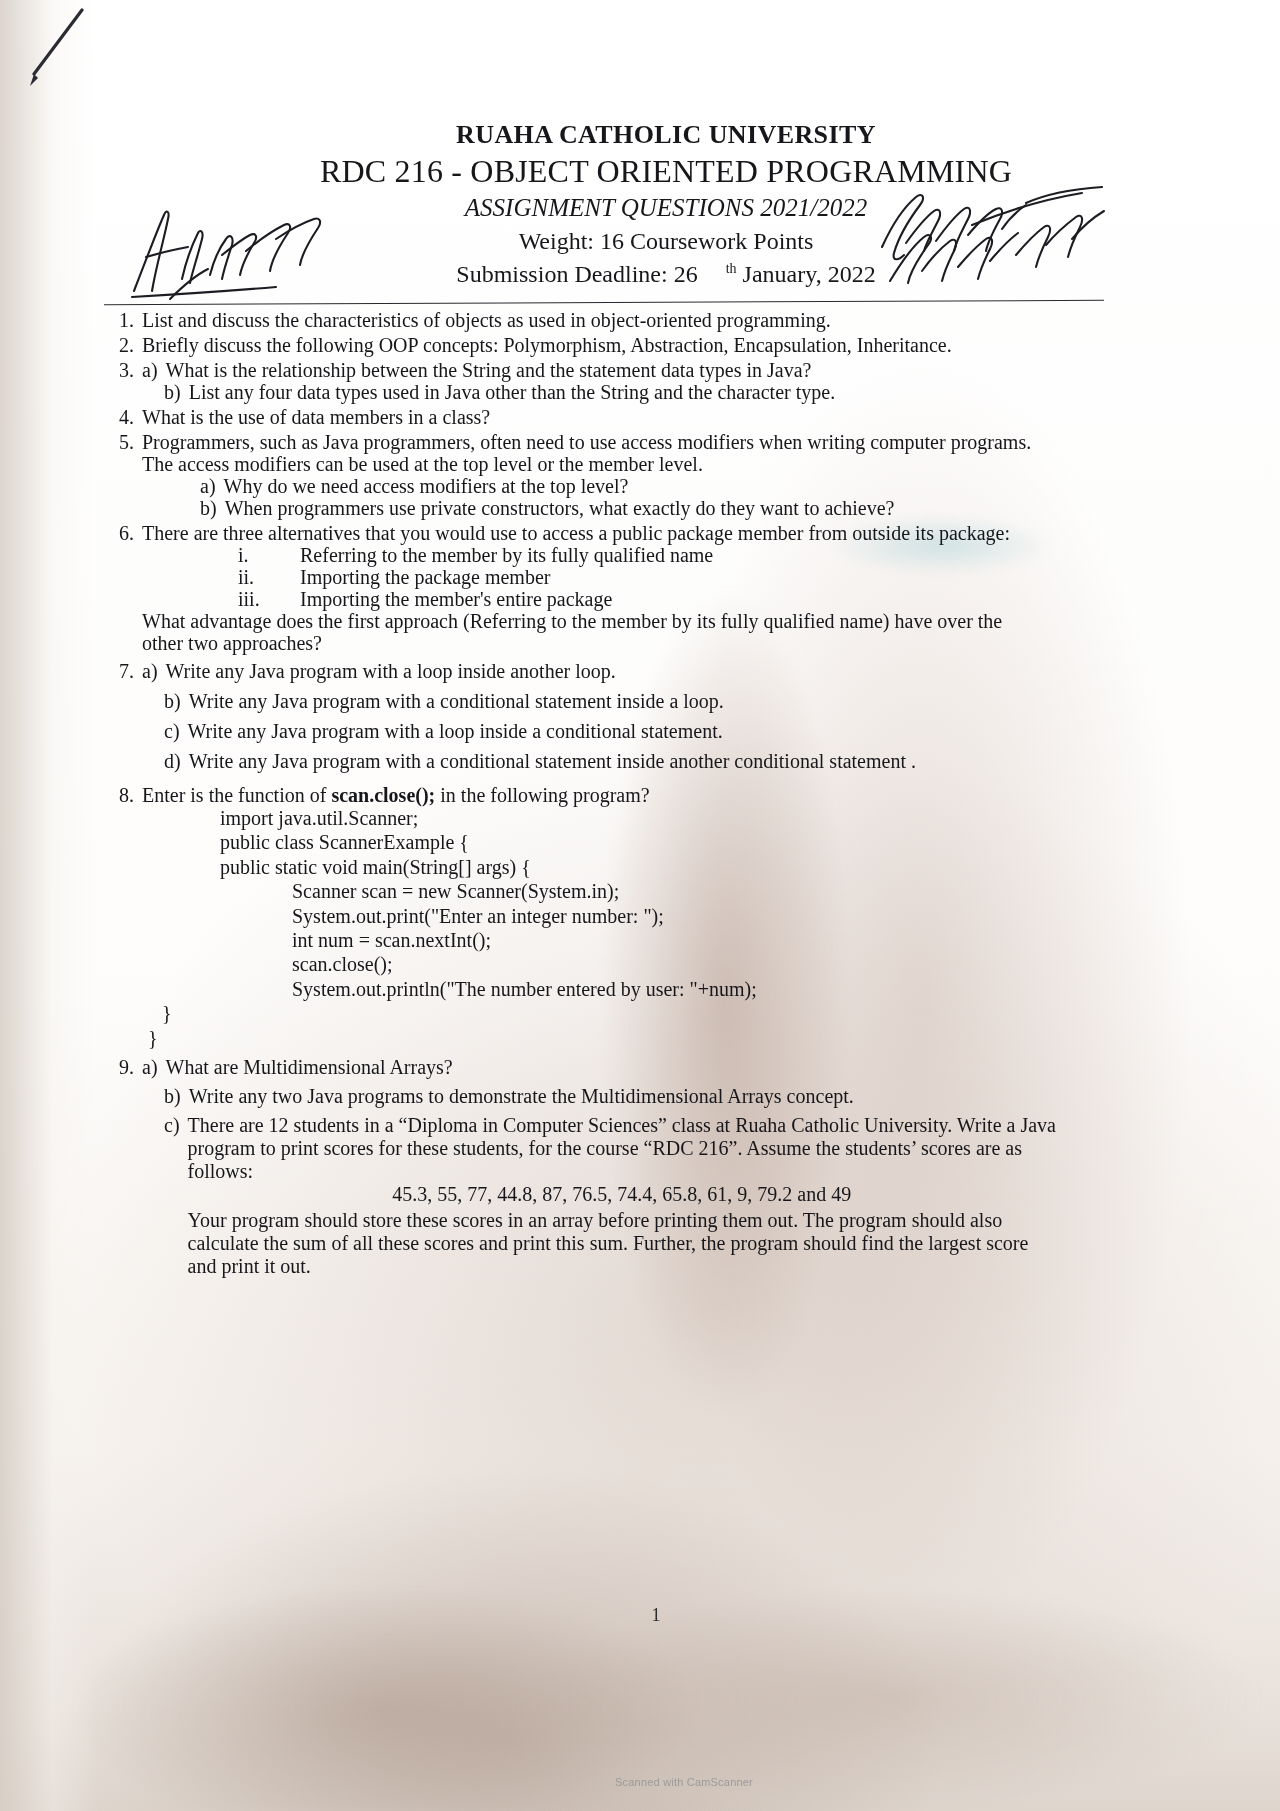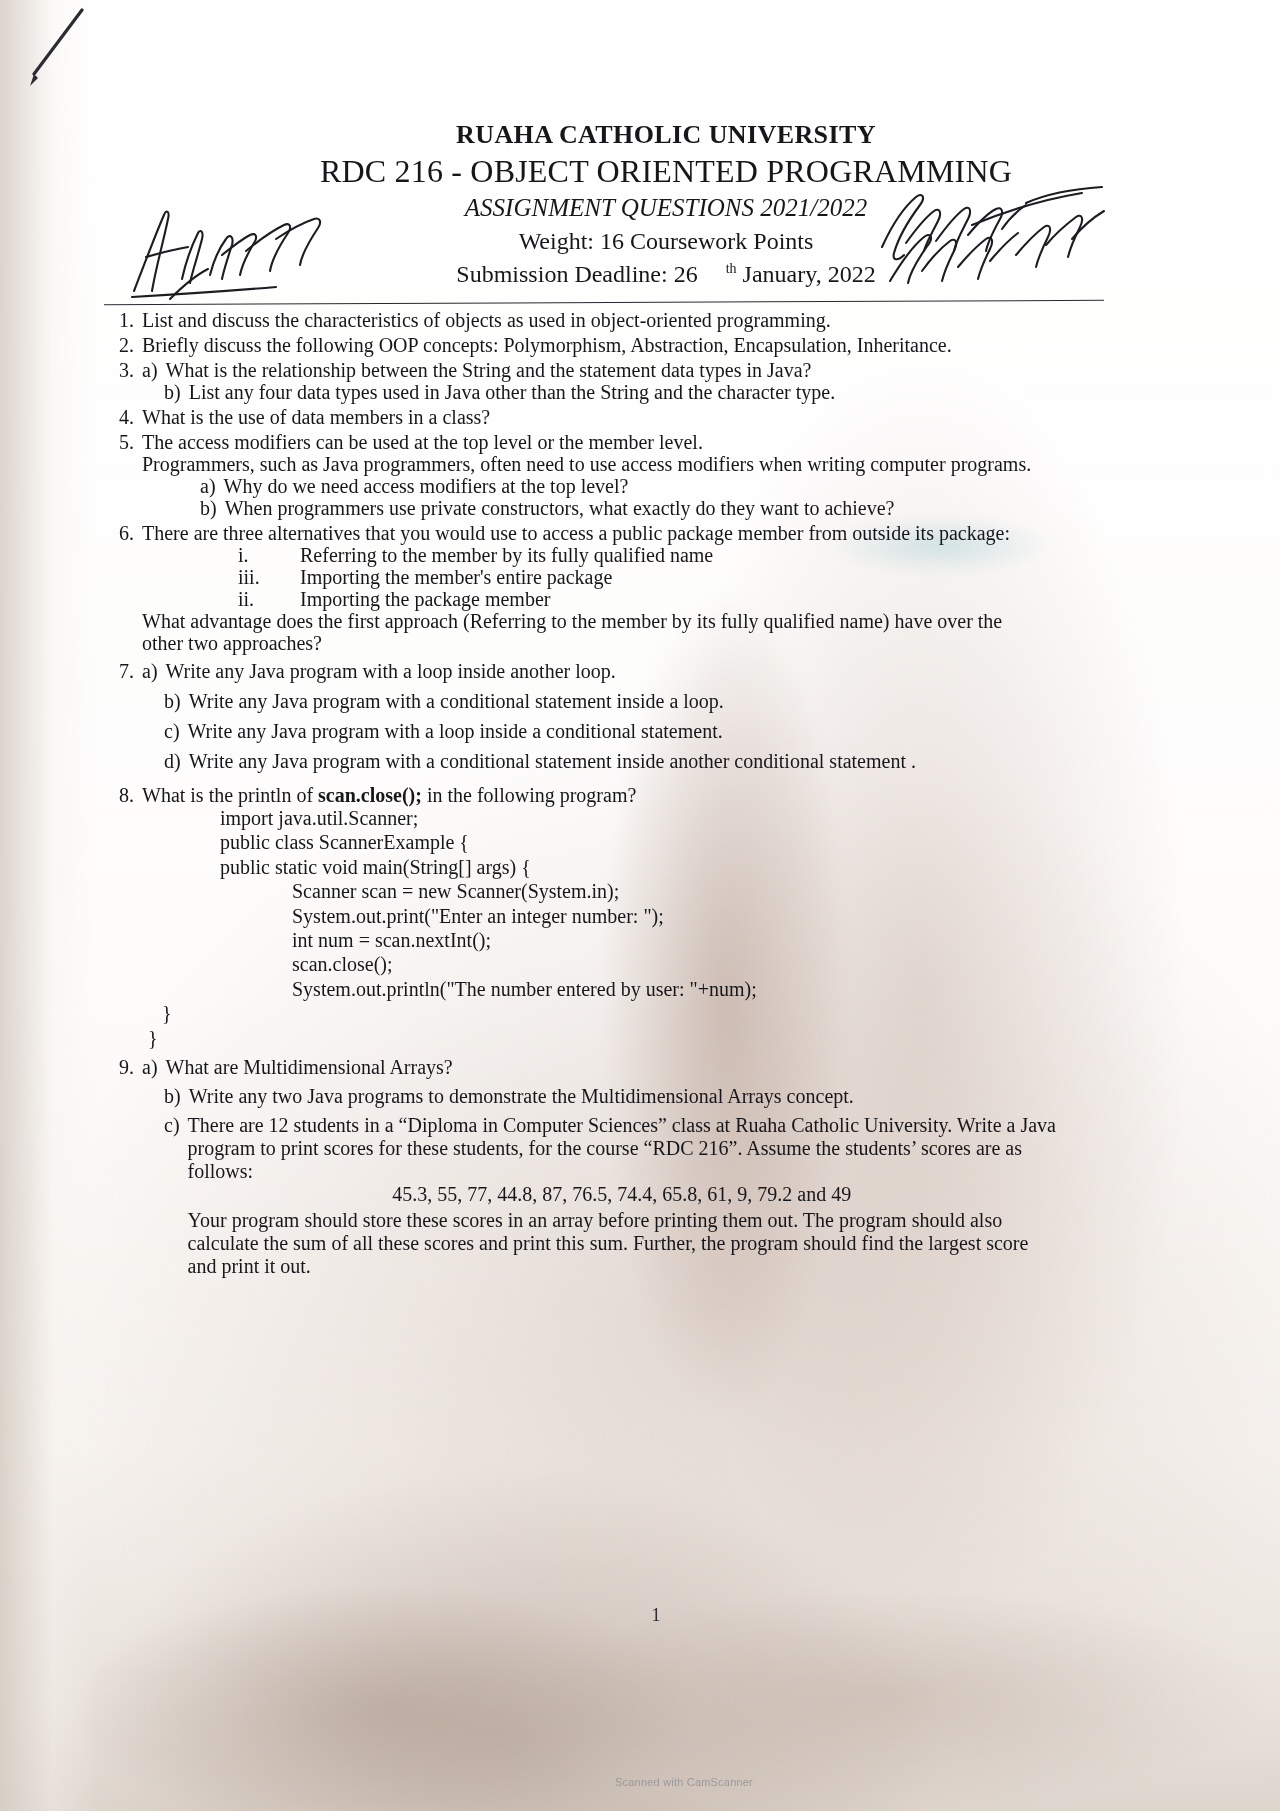--- a/index.html
+++ b/index.html
@@ -317,48 +317,48 @@
     <div class="q">
       <div class="num">4.</div>
       <div class="body">
         <p>What is the use of data members in a class?</p>
       </div>
     </div>
 
     <div class="q">
       <div class="num">5.</div>
       <div class="body">
+        <p>Programmers, such as Java programmers, often need to use access modifiers when writing computer programs.</p>
         <p>The access modifiers can be used at the top level or the member level.</p>
-        <p>Programmers, such as Java programmers, often need to use access modifiers when writing computer programs.</p>
         <div class="sub indent2">
           <span class="lab">a)</span>
           <span>Why do we need access modifiers at the top level?</span>
         </div>
         <div class="sub indent2">
           <span class="lab">b)</span>
           <span>When programmers use private constructors, what exactly do they want to achieve?</span>
         </div>
       </div>
     </div>
 
     <div class="q">
       <div class="num">6.</div>
       <div class="body">
         <p>There are three alternatives that you would use to access a public package member from outside its package:</p>
         <div class="roman indent3">
           <span class="lab">i.</span>
           <span>Referring to the member by its fully qualified name</span>
         </div>
         <div class="roman indent3">
+          <span class="lab">ii.</span>
+          <span>Importing the package member</span>
+        </div>
+        <div class="roman indent3">
           <span class="lab">iii.</span>
           <span>Importing the member's entire package</span>
-        </div>
-        <div class="roman indent3">
-          <span class="lab">ii.</span>
-          <span>Importing the package member</span>
         </div>
         <p class="indent1">What advantage does the first approach (Referring to the member by its fully qualified name) have over the</p>
         <p class="indent1">other two approaches?</p>
       </div>
     </div>
 
     <div class="q" style="margin-top:6px">
       <div class="num">7.</div>
       <div class="body">
         <div class="sub" style="margin-bottom:10px">
@@ -376,21 +376,21 @@
         <div class="sub indent1" style="margin-bottom:10px">
           <span class="lab">d)</span>
           <span>Write any Java program with a conditional statement inside another conditional statement .</span>
         </div>
       </div>
     </div>
 
     <div class="q" style="margin-top:4px">
       <div class="num">8.</div>
       <div class="body">
-        <p><span>What is the println of </span><b>scan.close();</b><span> in the following program?</span></p>
+        <p><span>Enter is the function of </span><b>scan.close();</b><span> in the following program?</span></p>
         <div class="code">
           <div class="l">import java.util.Scanner;</div>
           <div class="l">public class ScannerExample {</div>
           <div class="l">public static void main(String[] args) {</div>
           <div class="l ind">Scanner scan = new Scanner(System.in);</div>
           <div class="l ind">System.out.print("Enter an integer number: ");</div>
           <div class="l ind">int num = scan.nextInt();</div>
           <div class="l ind">scan.close();</div>
           <div class="l ind">System.out.println("The number entered by user: "+num);</div>
           <div class="l" style="margin-left:-58px">}</div>

